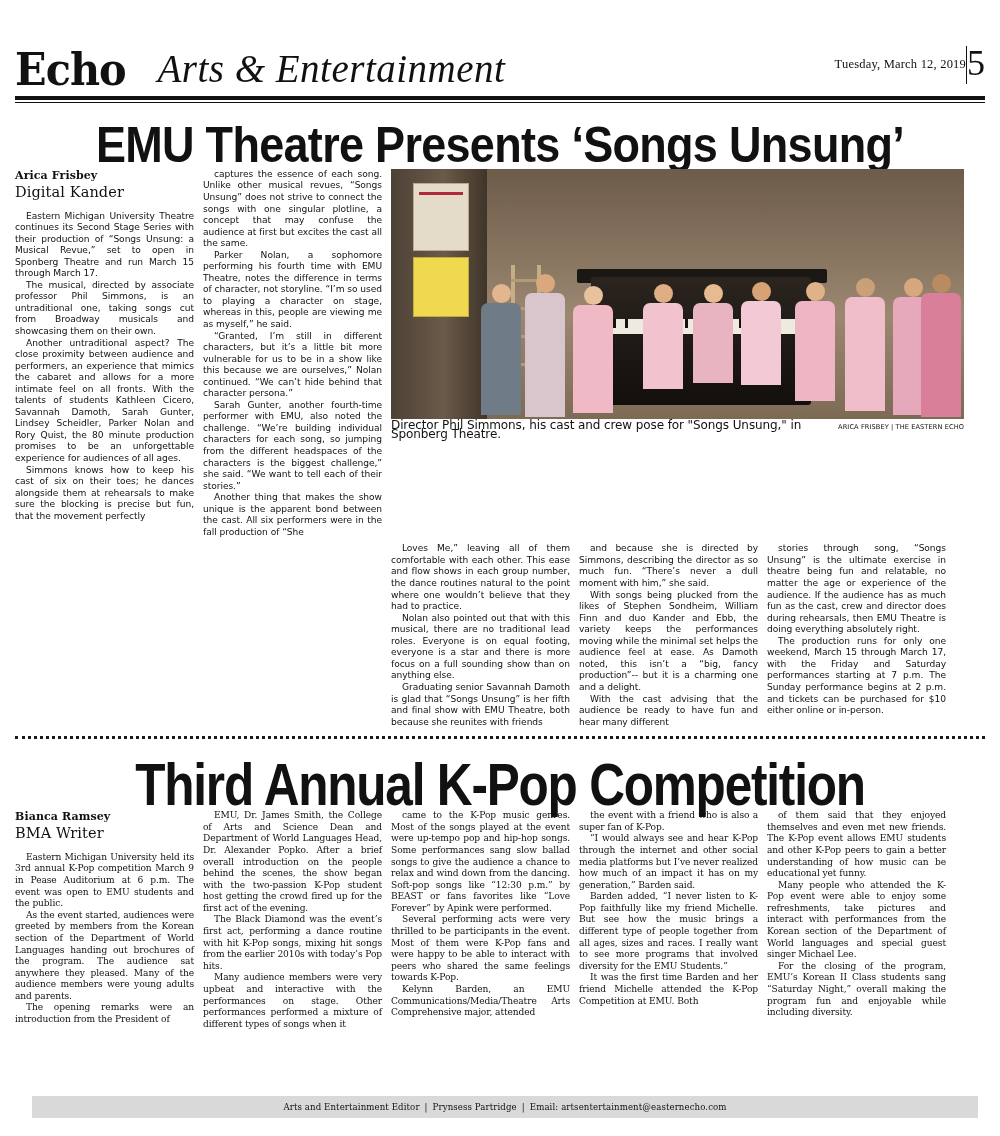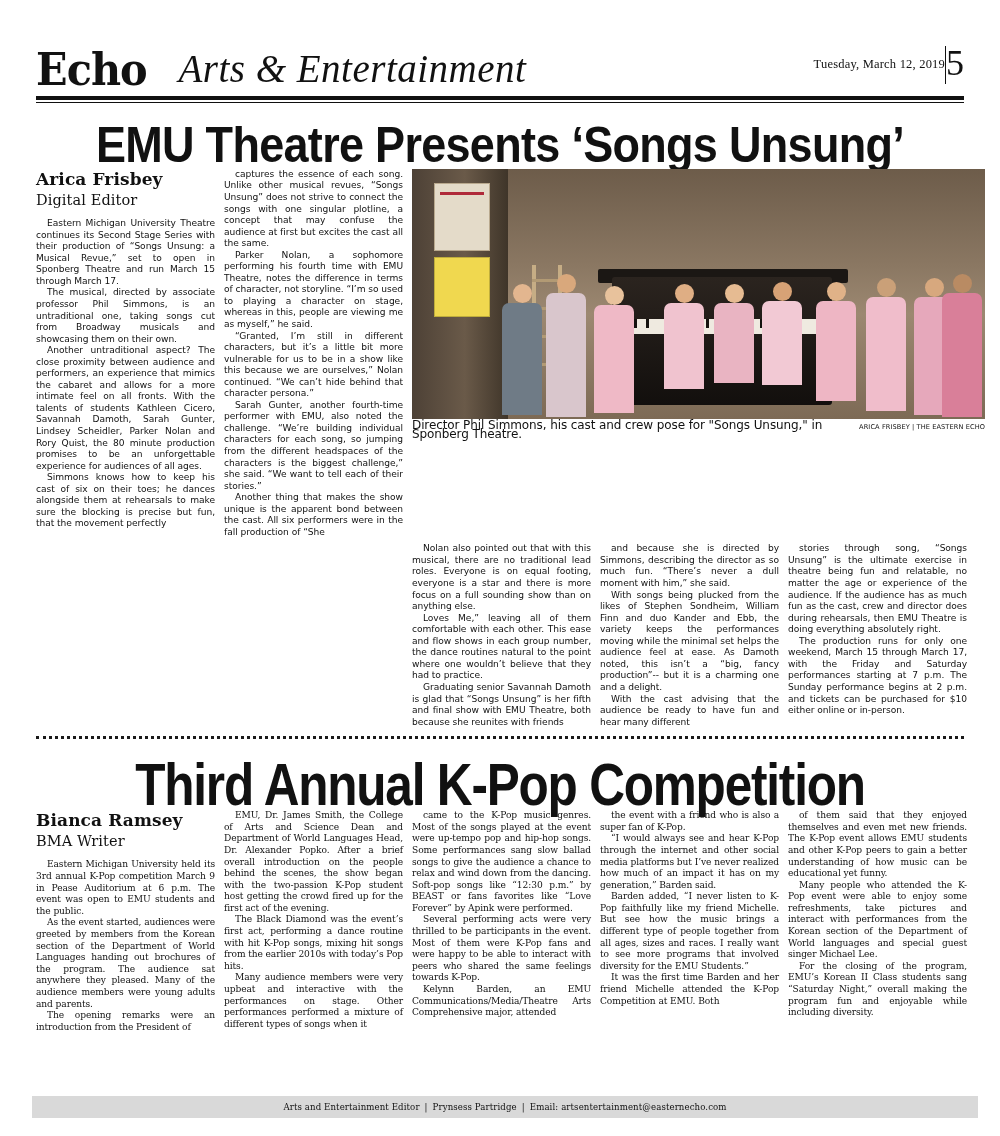--- a/index.html
+++ b/index.html
@@ -6,21 +6,21 @@
   body{
     width:1000px;height:1136px;
     font-family:"Liberation Sans",sans-serif;
     color:#111;
     -webkit-font-smoothing:antialiased;
   }
   .page{
     position:relative;
     width:1000px;height:1136px;
     box-sizing:border-box;
-    padding:0 36px;
+    padding:0 15px;
     background:#fff;
   }
 
   
   .masthead{
     display:flex;align-items:flex-end;justify-content:space-between;
     height:68px;padding-top:22px;
   }
   .mast-left{display:flex;align-items:flex-end;gap:22px;}
   .logo{
@@ -72,21 +72,21 @@
   .headline.kpop{
     font-size:50px;
     letter-spacing:-1.2px;
     transform:scaleY(1.18) scaleX(.99);
   }
 
   
   .byline-name{
     font-family:"DejaVu Serif",serif;
     font-weight:700;
-    font-size:17px;
+    font-size:11px;
     line-height:1.28;
     letter-spacing:.1px;
   }
   .byline-role{
     font-family:"DejaVu Serif",serif;
     font-size:14.5px;
     line-height:1.28;
     letter-spacing:.1px;
     margin-bottom:9px;
   }
@@ -198,21 +198,21 @@
 
     <div class="headline">EMU Theatre Presents ‘Songs Unsung’</div>
 
     <div class="s1-grid">
 
       <div class="s1-top">
 
         <div class="col">
           <div class="byline-wrap">
             <div class="byline-name">Arica Frisbey</div>
-            <div class="byline-role">Digital Editor</div>
+            <div class="byline-role">Digital Kander</div>
           </div>
           <p>Eastern Michigan University Theatre continues its Second Stage Series with their production of “Songs Unsung: a Musical Revue,” set to open in Sponberg Theatre and run March 15 through March 17.</p>
           <p>The musical, directed by associate professor Phil Simmons, is an untraditional one, taking songs cut from Broadway musicals and showcasing them on their own.</p>
           <p>Another untraditional aspect? The close proximity between audience and performers, an experience that mimics the cabaret and allows for a more intimate feel on all fronts. With the talents of students Kathleen Cicero, Savannah Damoth, Sarah Gunter, Lindsey Scheidler, Parker Nolan and Rory Quist, the 80 minute production promises to be an unforgettable experience for audiences of all ages.</p>
           <p>Simmons knows how to keep his cast of six on their toes; he dances alongside them at rehearsals to make sure the blocking is precise but fun, that the movement perfectly</p>
         </div>
 
         <div class="col">
           <p>captures the essence of each song. Unlike other musical revues, “Songs Unsung” does not strive to connect the songs with one singular plotline, a concept that may confuse the audience at first but excites the cast all the same.</p>
           <p>Parker Nolan, a sophomore performing his fourth time with EMU Theatre, notes the difference in terms of character, not storyline. “I’m so used to playing a character on stage, whereas in this, people are viewing me as myself,” he said.</p>
@@ -296,22 +296,22 @@
           </div>
         </div>
 
       </div>
 
       <div class="s1-bottom">
         <div class="col"></div>
         <div class="col"></div>
 
         <div class="col">
+          <p>Loves Me,” leaving all of them comfortable with each other. This ease and flow shows in each group number, the dance routines natural to the point where one wouldn’t believe that they had to practice.</p>
           <p>Nolan also pointed out that with this musical, there are no traditional lead roles. Everyone is on equal footing, everyone is a star and there is more focus on a full sounding show than on anything else.</p>
-          <p>Loves Me,” leaving all of them comfortable with each other. This ease and flow shows in each group number, the dance routines natural to the point where one wouldn’t believe that they had to practice.</p>
           <p>Graduating senior Savannah Damoth is glad that “Songs Unsung” is her fifth and final show with EMU Theatre, both because she reunites with friends</p>
         </div>
 
         <div class="col">
           <p>and because she is directed by Simmons, describing the director as so much fun. “There’s never a dull moment with him,” she said.</p>
           <p>With songs being plucked from the likes of Stephen Sondheim, William Finn and duo Kander and Ebb, the variety keeps the performances moving while the minimal set helps the audience feel at ease. As Damoth noted, this isn’t a “big, fancy production”-- but it is a charming one and a delight.</p>
           <p>With the cast advising that the audience be ready to have fun and hear many different</p>
         </div>
 
         <div class="col">

